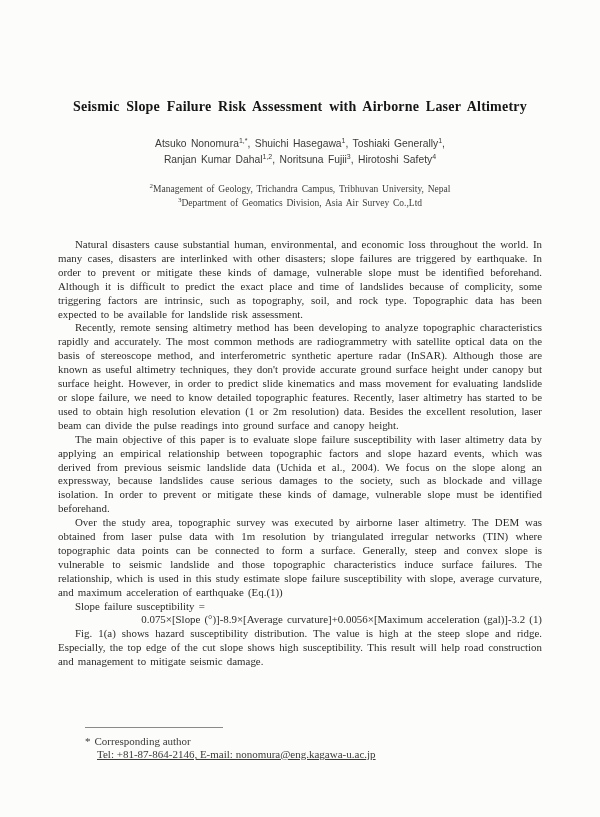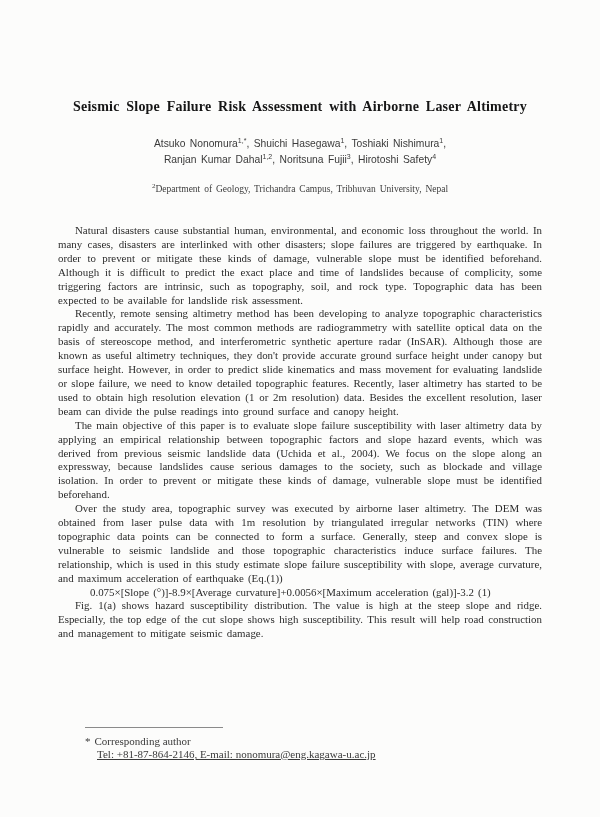--- a/index.html
+++ b/index.html
@@ -60,21 +60,21 @@
   .body-text {
     margin-top: 28px;
     font-size: 10.9px;
     line-height: 13.9px;
     text-align: justify;
     color: #2b2b2b;
     word-spacing: 1.4px;
   }
   .body-text p.para { text-indent: 17px; }
   .body-text p.eq-lead { text-indent: 17px; text-align: left; }
-  .body-text p.eq-formula { text-indent: 0; text-align: left; margin-left: 32px; }
+  .body-text p.eq-formula { text-indent: 0; text-align: right; }
 
   .footnote {
     position: absolute;
     left: 58px;
     top: 727px;
     width: 484px;
     font-size: 11px;
     line-height: 13px;
     color: #3a3a3a;
   }
@@ -104,33 +104,35 @@
 </style>
 </head>
 <body>
 
 <div class="page">
   <div class="content">
 
     <h1 class="title">Seismic Slope Failure Risk Assessment with Airborne Laser Altimetry</h1>
 
     <div class="authors">
-      <div class="authors-line"><span class="author"><span>Atsuko Nonomura</span><sup>1,*</sup><span>, </span></span><span class="author"><span>Shuichi Hasegawa</span><sup>1</sup><span>, </span></span><span class="author"><span>Toshiaki Nishimura</span><sup>1</sup><span>,</span></span></div>
+      <div class="authors-line"><span class="author"><span>Atsuko Nonomura</span><sup>1,*</sup><span>, </span></span><span class="author"><span>Shuichi Hasegawa</span><sup>1</sup><span>, </span></span><span class="author"><span>Toshiaki Generally</span><sup>1</sup><span>,</span></span></div>
       <div class="authors-line"><span class="author"><span>Ranjan Kumar Dahal</span><sup>1,2</sup><span>, </span></span><span class="author"><span>Noritsuna Fujii</span><sup>3</sup><span>, </span></span><span class="author"><span>Hirotoshi Safety</span><sup>4</sup><span></span></span></div>
     </div>
 
     <div class="affiliations">
-      <div class="affiliation"><sup>2</sup><span>Department of Geology, Trichandra Campus, Tribhuvan University, Nepal</span></div>
+      <div class="affiliation"><sup>2</sup><span>Management of Geology, Trichandra Campus, Tribhuvan University, Nepal</span></div>
+      <div class="affiliation"><sup>3</sup><span>Department of Geomatics Division, Asia Air Survey Co.,Ltd</span></div>
     </div>
 
     <div class="body-text">
       <p class="para">Natural disasters cause substantial human, environmental, and economic loss throughout the world. In many cases, disasters are interlinked with other disasters; slope failures are triggered by earthquake. In order to prevent or mitigate these kinds of damage, vulnerable slope must be identified beforehand. Although it is difficult to predict the exact place and time of landslides because of complicity, some triggering factors are intrinsic, such as topography, soil, and rock type. Topographic data has been expected to be available for landslide risk assessment.</p>
       <p class="para">Recently, remote sensing altimetry method has been developing to analyze topographic characteristics rapidly and accurately. The most common methods are radiogrammetry with satellite optical data on the basis of stereoscope method, and interferometric synthetic aperture radar (InSAR). Although those are known as useful altimetry techniques, they don't provide accurate ground surface height under canopy but surface height. However, in order to predict slide kinematics and mass movement for evaluating landslide or slope failure, we need to know detailed topographic features. Recently, laser altimetry has started to be used to obtain high resolution elevation (1 or 2m resolution) data. Besides the excellent resolution, laser beam can divide the pulse readings into ground surface and canopy height.</p>
       <p class="para">The main objective of this paper is to evaluate slope failure susceptibility with laser altimetry data by applying an empirical relationship between topographic factors and slope hazard events, which was derived from previous seismic landslide data (Uchida et al., 2004). We focus on the slope along an expressway, because landslides cause serious damages to the society, such as blockade and village isolation. In order to prevent or mitigate these kinds of damage, vulnerable slope must be identified beforehand.</p>
       <p class="para">Over the study area, topographic survey was executed by airborne laser altimetry. The DEM was obtained from laser pulse data with 1m resolution by triangulated irregular networks (TIN) where topographic data points can be connected to form a surface. Generally, steep and convex slope is vulnerable to seismic landslide and those topographic characteristics induce surface failures. The relationship, which is used in this study estimate slope failure susceptibility with slope, average curvature, and maximum acceleration of earthquake (Eq.(1))</p>
+      <p class="eq-lead">Slope failure susceptibility =</p>
       <p class="eq-formula">0.075×[Slope (°)]-8.9×[Average curvature]+0.0056×[Maximum acceleration (gal)]-3.2 (1)</p>
       <p class="para">Fig. 1(a) shows hazard susceptibility distribution. The value is high at the steep slope and ridge. Especially, the top edge of the cut slope shows high susceptibility. This result will help road construction and management to mitigate seismic damage.</p>
     </div>
 
   </div>
 
   <div class="footnote">
     <div class="footnote-rule"></div>
     <div class="footnote-line1"><span class="footnote-marker">*</span><span>Corresponding author</span></div>
     <div class="footnote-line2">Tel: +81-87-864-2146, E-mail: nonomura@eng.kagawa-u.ac.jp</div>

